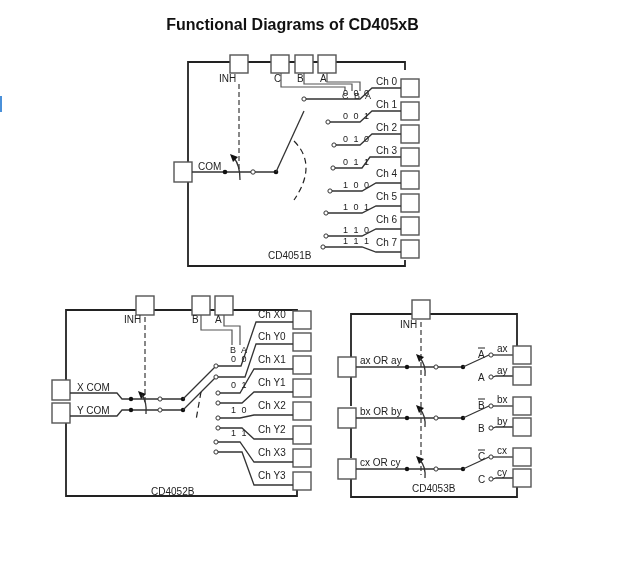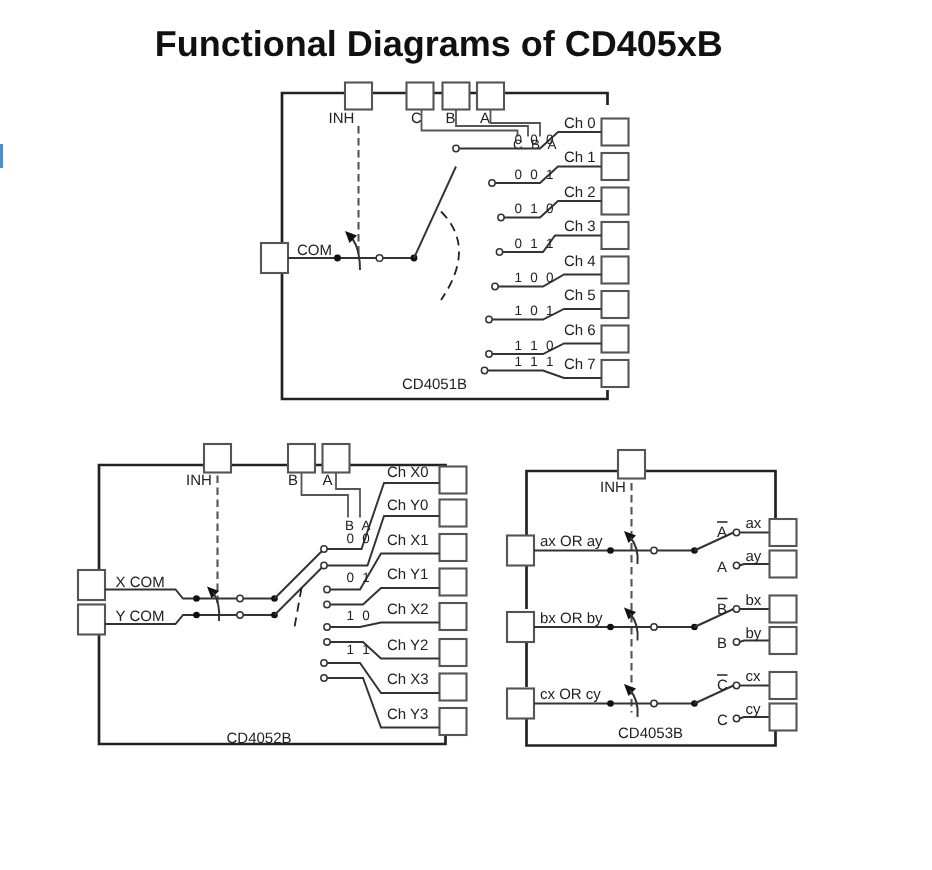--- a/index.html
+++ b/index.html
@@ -1,17 +1,17 @@
 <!DOCTYPE html>
 <html><head>
 <meta charset="utf-8">
 <style>
   html, body { margin: 0; padding: 0; background: #ffffff; }
   body { width: 621px; height: 580px; position: relative; overflow: hidden; font-family: "Liberation Sans", sans-serif; }
-  .title { position: absolute; left: 0; width: 621px; top: 16px; text-align: center; font-weight: bold; font-size: 24px; color: #111; padding-left: 0; }
+  .title { position: absolute; left: 0; width: 621px; top: 16px; text-align: center; font-weight: bold; font-size: 16px; color: #111; padding-left: 0; }
   .title span { position: relative; left: -18px; }
   .edge-mark { position: absolute; left: 0; top: 96px; width: 2px; height: 16px; background: #4a90d9; }
   svg { position: absolute; left: 0; top: 0; }
   svg text { font-family: "Liberation Sans", sans-serif; fill: #222; }
   .wire { stroke: #333; stroke-width: 1.3; fill: none; }
   .gwire { stroke: #555; stroke-width: 1.2; fill: none; }
   .box { stroke: #555; stroke-width: 1.4; fill: #fff; }
   .chip { stroke: #222; stroke-width: 1.8; fill: none; }
   .dash { stroke: #555; stroke-width: 1.4; stroke-dasharray: 5,3; fill: none; }
   .arc { stroke: #222; stroke-width: 1.2; stroke-dasharray: 6,4; fill: none; }

